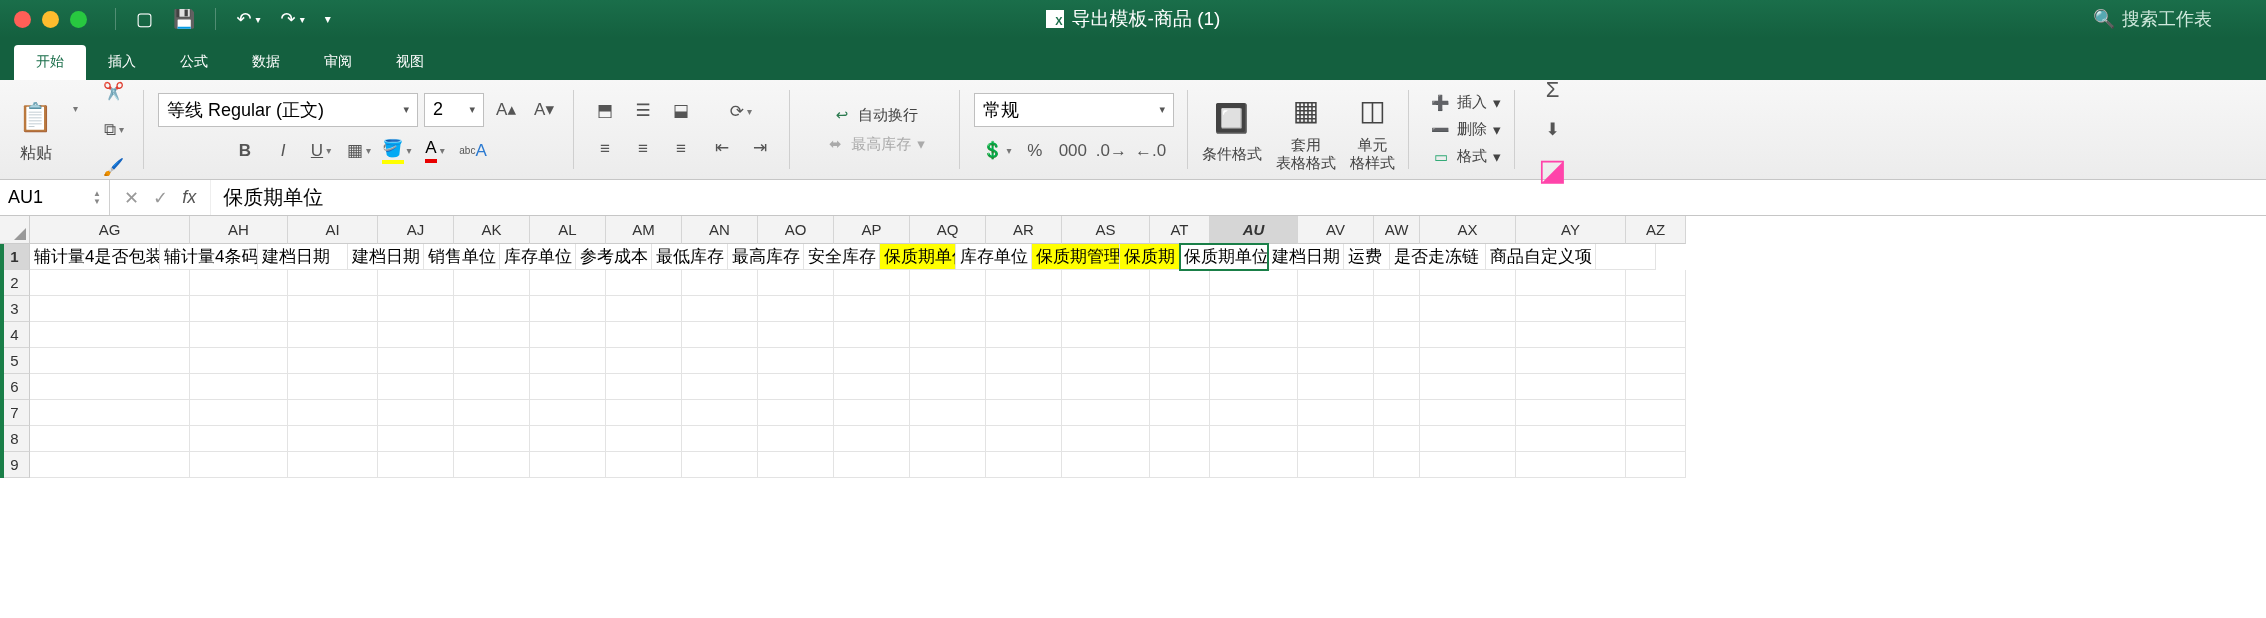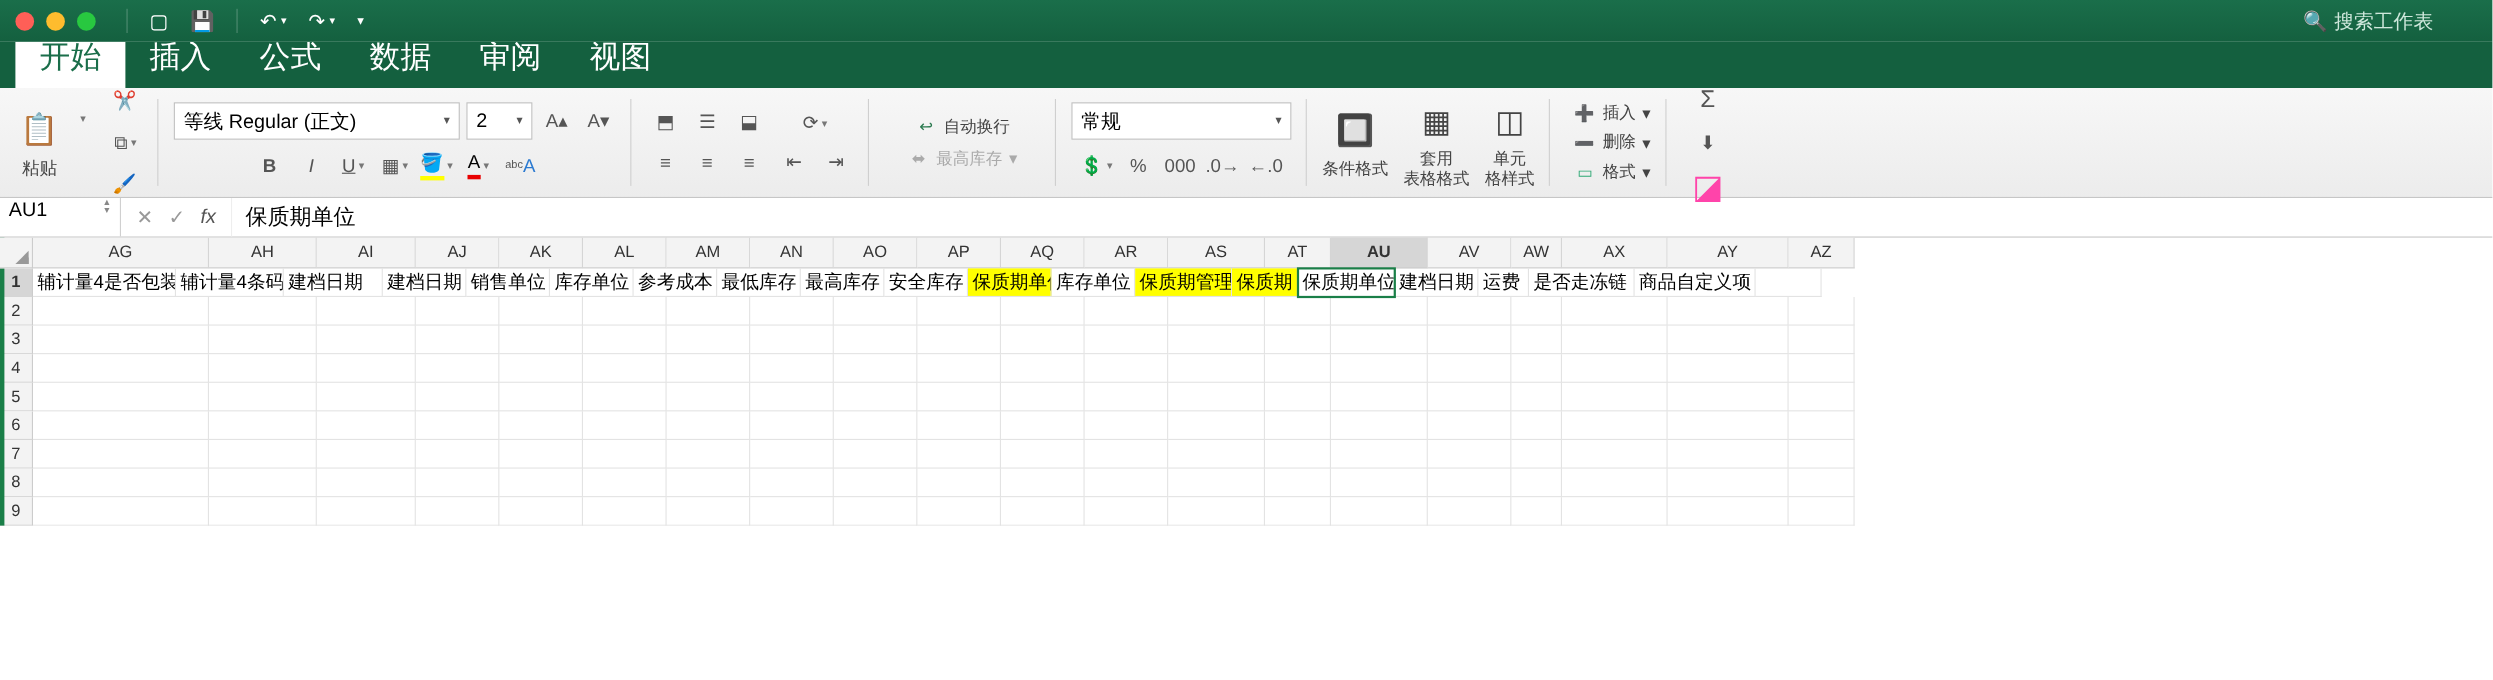--- a/index.html
+++ b/index.html
@@ -16,21 +16,21 @@
   .qat-sep { width: 1px; height: 22px; background: rgba(255,255,255,0.25); }
   .title-center { position: absolute; left: 0; right: 0; display:flex; justify-content:center; align-items:center; pointer-events:none; }
   .title-center span { font-size: 19px; color: #fff; }
   .doc-icon { width: 18px; height: 18px; background: #fff; margin-right: 8px; display:inline-block; position:relative; }
   .doc-icon::after { content:"X"; color:#1a6e4a; font-size:11px; font-weight:bold; position:absolute; bottom:1px; right:1px; }
   .search { position: absolute; right: 14px; display: flex; align-items: center; color: #cfe8dc; font-size: 18px; }
   .search input { background: transparent; border: none; outline: none; color:#cfe8dc; font-size:18px; width:130px; }
   .search input::placeholder { color:#cfe8dc; }
   
   .tabs { height: 42px; background: #14603f; display: flex; align-items: flex-end; padding-left: 14px; gap: 0; }
-  .tab { padding: 8px 22px 9px; font-size: 28px; color: #fff; cursor: pointer; }
+  .tab { padding: 8px 22px 9px; font-size: 14px; color: #fff; cursor: pointer; }
   .tab.active { background: #fff; color: #1a6e4a; border-radius: 4px 4px 0 0; font-weight: 500; }
   
   .ribbon { height: 100px; background: linear-gradient(#f7f7f7,#ececec); border-bottom: 1px solid #c6c6c6; display: flex; align-items: stretch; }
   .group { display:flex; align-items:center; padding: 6px 14px; position: relative; }
   .group::after { content:""; position:absolute; right:0; top:10px; bottom:10px; width:1px; background:#cfcfcf; }
   .group:last-child::after { display:none; }
   .vstack { display:flex; flex-direction:column; align-items:center; gap:4px; justify-content:center; }
   .vstack .lbl { font-size: 16px; color:#444; }
   .btn { display:flex; align-items:center; justify-content:center; border:1px solid transparent; min-width:32px; height:32px; border-radius:3px; cursor:pointer; color:#555; font-size:17px; }
   .btn .caret { font-size:10px; margin-left:3px; color:#777; }
@@ -44,30 +44,30 @@
   .mini { font-size:15px; color:#444; display:flex; align-items:center; gap:6px; cursor:pointer; }
   .mini .glyph { width:20px; text-align:center; color:#2b7a4f; }
   .big-icon { width:44px; height:44px; display:flex; align-items:center; justify-content:center; font-size:28px; color:#444; }
   .two-line { font-size:15px; text-align:center; line-height:1.15; color:#444; }
   .align-grid { display:grid; grid-template-columns:repeat(3,34px); grid-template-rows:repeat(2,34px); gap:4px; }
   .align-grid .btn { min-width:34px; height:34px; }
   .indent-col { display:flex; flex-direction:column; gap:4px; margin-left:8px; }
   .eraser { font-size:30px; color:#f4a; }
   
   .fbar { height: 36px; border-bottom: 1px solid #c6c6c6; display:flex; align-items:stretch; background:#fff; }
-  .namebox { width: 110px; border-right:1px solid #d0d0d0; display:flex; padding:0 8px; font-size:18px; }
+  .namebox { width: 110px; border-right:1px solid #d0d0d0; display:flex; align-items:center; padding:0 8px; font-size:18px; }
   .namebox .spin { margin-left:auto; display:flex; flex-direction:column; font-size:8px; color:#888; line-height:1; }
   .fbar-icons { display:flex; align-items:center; gap:14px; padding:0 14px; color:#999; font-size:18px; border-right:1px solid #eee; }
   .fbar-icons .fx { font-style:italic; color:#555; }
   .formula { flex:1; display:flex; align-items:center; padding:0 12px; font-size:20px; }
   .colhdr-row { display:flex; height:28px; }
   .corner { width:30px; background:#f3f3f3; border-right:1px solid #ccc; border-bottom:1px solid #ccc; position:relative; }
   .corner::after { content:""; position:absolute; right:3px; bottom:3px; border:6px solid transparent; border-right-color:#999; border-bottom-color:#999; }
   .colhdr { background:#f3f3f3; border-right:1px solid #d5d5d5; border-bottom:1px solid #ccc; display:flex; align-items:center; justify-content:center; font-size:15px; color:#333; }
-  .colhdr.sel { background:#d6d6d6; font-weight:600; }
+  .colhdr.sel { background:#d6d6d6; font-weight:600;font-style:italic; }
   .grid-body { display:flex; flex-direction:column; }
   .grid-row { display:flex; height:26px; }
   .rowhdr { width:30px; background:#f3f3f3; border-right:1px solid #ccc; border-bottom:1px solid #d5d5d5; display:flex; align-items:center; justify-content:center; font-size:15px; color:#333; }
   .rowhdr.sel { background:#d6d6d6; font-weight:600; }
   .cell { border-right:1px solid #e3e3e3; border-bottom:1px solid #e3e3e3; font-size:17px; display:flex; align-items:center; padding:0 4px; white-space:nowrap; overflow:hidden; }
   .cell.hl { background:#ffff00; }
   .cell.active { outline:2px solid #1a7f48; outline-offset:-1px; background:#fff; z-index:2; }
   .left-edge { position:absolute; left:0; top:0; bottom:0; width:4px; background:#1a7f48; }
   .sheet-wrap { position:relative; flex:1; overflow:hidden; }
 </style>
@@ -81,20 +81,24 @@
     <div class="dot green"></div>
   </div>
   <div class="qat">
     <span class="qat-sep"></span>
     <span class="qat-icon">▢</span>
     <span class="qat-icon">💾</span>
     <span class="qat-sep"></span>
     <span class="qat-icon">↶ <span style="font-size:10px;margin-left:4px">▾</span></span>
     <span class="qat-icon">↷ <span style="font-size:10px;margin-left:4px">▾</span></span>
     <span class="qat-icon" style="font-size:12px">▾</span>
+  </div>
+  <div class="title-center">
+    <span class="doc-icon"></span>
+    <span>导出模板-商品 (1)</span>
   </div>
   <div class="search">
     <span style="margin-right:6px">🔍</span>
     <input placeholder="搜索工作表" style="">
   </div>
 </div>
 
 <div class="tabs">
   <div class="tab active">开始</div>
   <div class="tab">插入</div>

